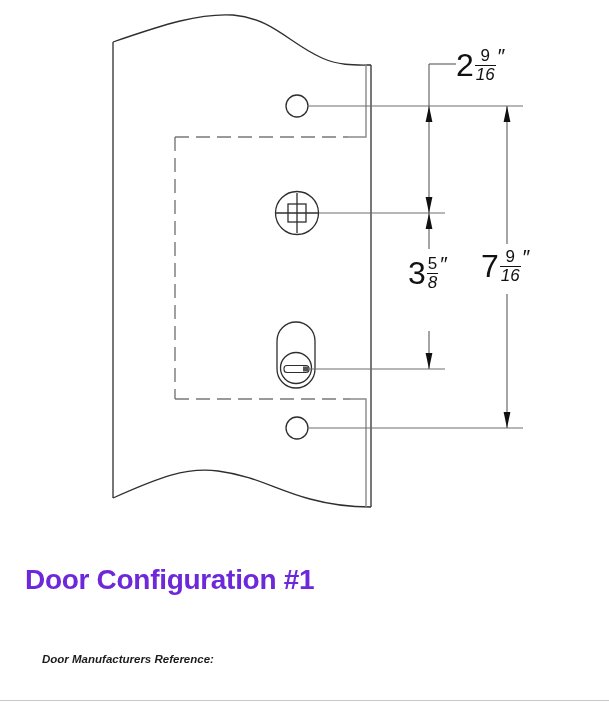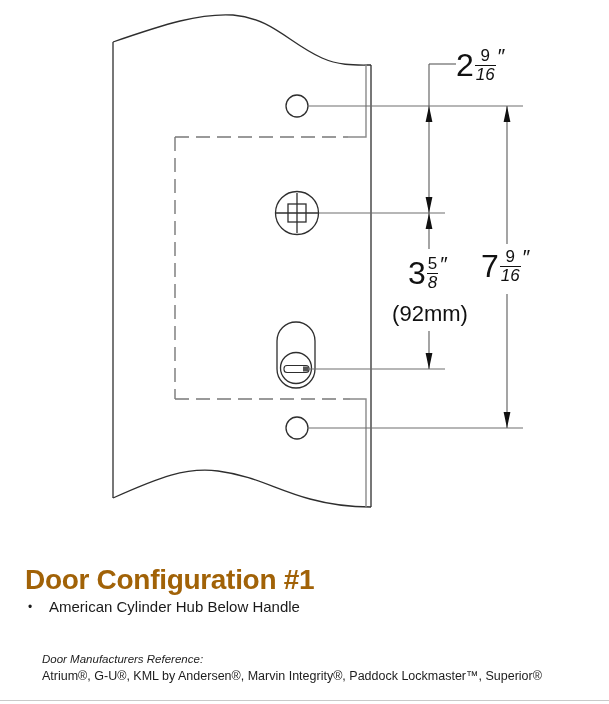--- a/index.html
+++ b/index.html
@@ -34,35 +34,35 @@
   .dim-metric{
     position:absolute;left:382px;top:301px;width:96px;
     font-size:22px;text-align:center;color:#111;
   }
   .dim-overall{left:481px;top:243px;height:46px;}
 
   
   .title{
     position:absolute;left:25px;top:547px;
     font-size:28px;font-weight:bold;letter-spacing:-0.3px;
-    color:#a16207;line-height:1;
+    color:#6d28d9;line-height:1;
   }
   .bullets{
     position:absolute;left:25px;top:596px;margin:0;padding:0;
     list-style:none;font-size:15px;color:#1a1a1a;
   }
   .bullets li{position:relative;padding-left:24px;line-height:22px;}
   .bullets li::before{
     content:"•";position:absolute;left:3px;top:0;
     font-size:12px;line-height:22px;color:#1a1a1a;
   }
   .footer{
     position:absolute;left:42px;top:652px;color:#1c1c1c;
   }
-  .footer .ref-label{font-style:italic;font-size:11.5px;line-height:1.25;}
+  .footer .ref-label{font-style:italic;font-size:11.5px;line-height:1.25;font-weight:bold;}
   .footer .manufacturers{font-size:12.5px;line-height:1.25;margin-top:3px;}
   .bottom-rule{
     position:absolute;left:0;right:0;top:700px;height:0;
     border-top:1px solid #c9c9c9;
   }
 </style>
 </head>
 <body>
 
 <div class="page">
@@ -145,36 +145,33 @@
 
   <div class="dim-label dim-mid">
     <span class="whole">3</span>
     <span class="frac">
       <span class="num">5</span>
       <span class="den">8</span>
     </span>
     <span class="unit">″</span>
   </div>
 
-  <div class="dim-metric">(92mm)</div>
 
   <div class="dim-label dim-overall">
     <span class="whole">7</span>
     <span class="frac">
       <span class="num">9</span>
       <span class="den">16</span>
     </span>
     <span class="unit">″</span>
   </div>
 
   <h1 class="title">Door Configuration #1</h1>
 
   <ul class="bullets">
-    <li>American Cylinder Hub Below Handle</li>
   </ul>
 
   <div class="footer">
     <div class="ref-label">Door Manufacturers Reference:</div>
-    <div class="manufacturers">Atrium®, G-U®, KML by Andersen®, Marvin Integrity®, Paddock Lockmaster™, Superior®</div>
   </div>
 
   <div class="bottom-rule"></div>
 </div>
 
 </body></html>

